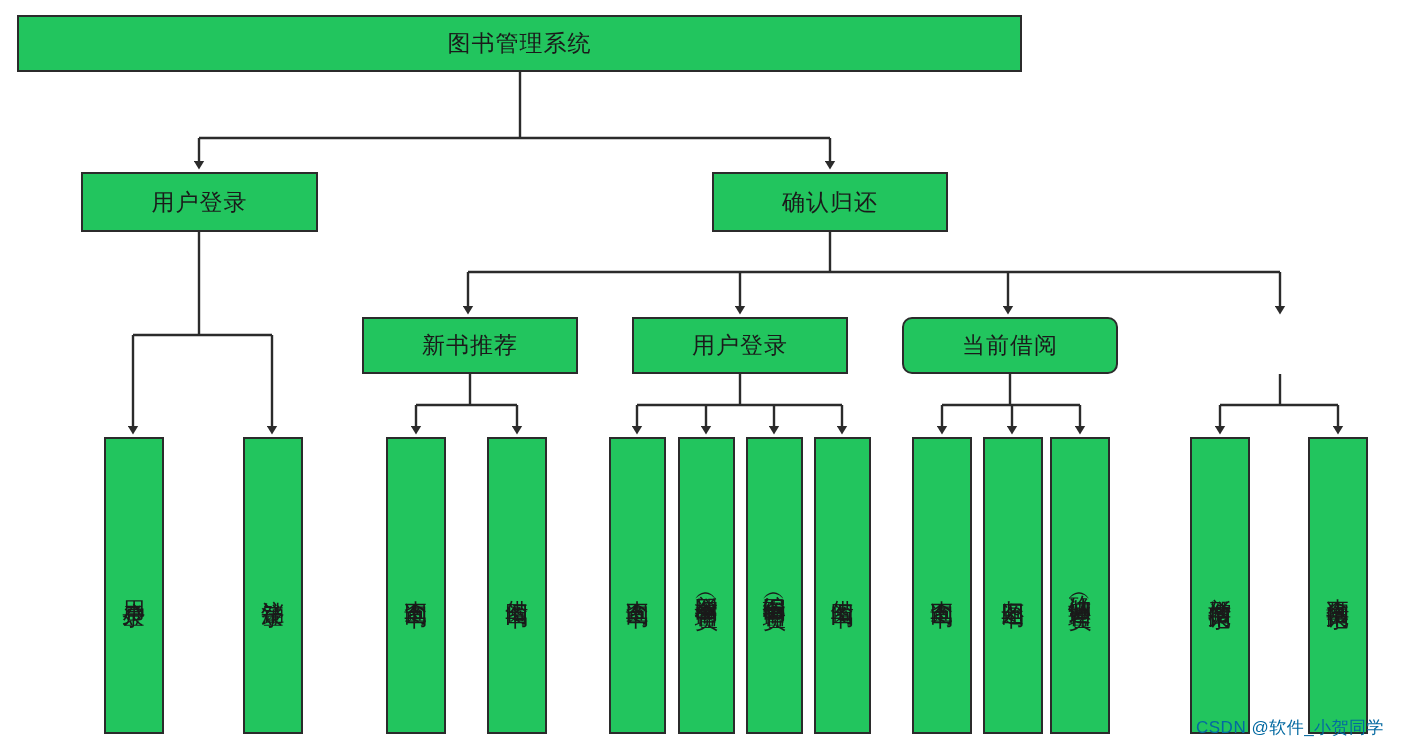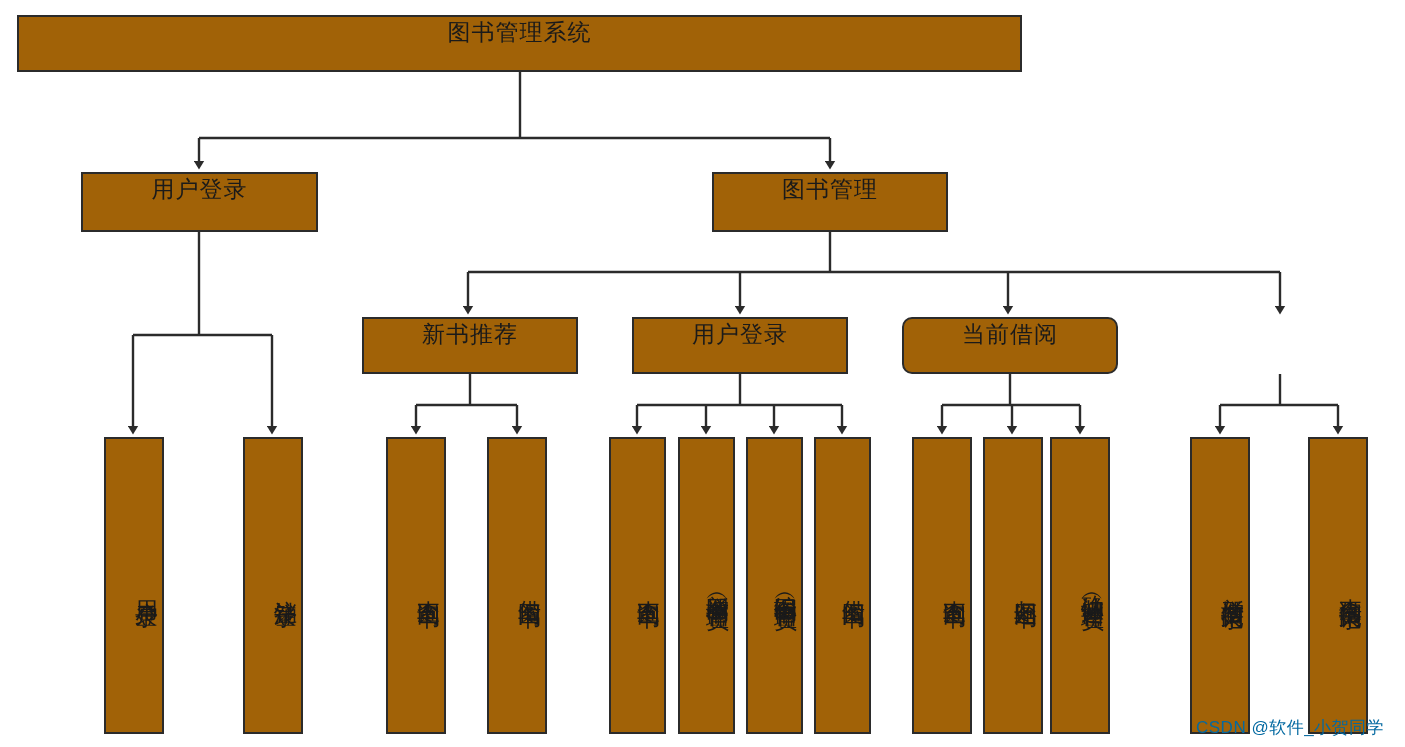--- a/index.html
+++ b/index.html
@@ -21,23 +21,24 @@
     position: absolute;
     left: 0;
     top: 0;
     width: 1405px;
     height: 747px;
     pointer-events: none;
   }
   .node {
     position: absolute;
     box-sizing: border-box;
-    background: #a16207;
+    background: #22c55e;
     border: 2px solid #2b2b2b;
     display: flex;
+    align-items: center;
     justify-content: center;
     color: #1a1a1a;
   }
   .node.horiz {
     font-size: 23px;
     letter-spacing: 1px;
   }
   .node.vert {
     writing-mode: vertical-rl;
     text-orientation: upright;
@@ -119,21 +120,21 @@
   </svg>
 
   <div class="node horiz" style="left:17px; top:15px; width:1005px; height:57px;">
     <span>图书管理系统</span>
   </div>
 
   <div class="node horiz" style="left:81px; top:172px; width:237px; height:60px;">
     <span>用户登录</span>
   </div>
   <div class="node horiz" style="left:712px; top:172px; width:236px; height:60px;">
-    <span>图书管理</span>
+    <span>确认归还</span>
   </div>
 
   <div class="node horiz" style="left:362px; top:317px; width:216px; height:57px;">
     <span>新书推荐</span>
   </div>
   <div class="node horiz" style="left:632px; top:317px; width:216px; height:57px;">
     <span>用户登录</span>
   </div>
   <div class="node horiz" style="left:902px; top:317px; width:216px; height:57px;border-radius:10px;">
     <span>当前借阅</span>

